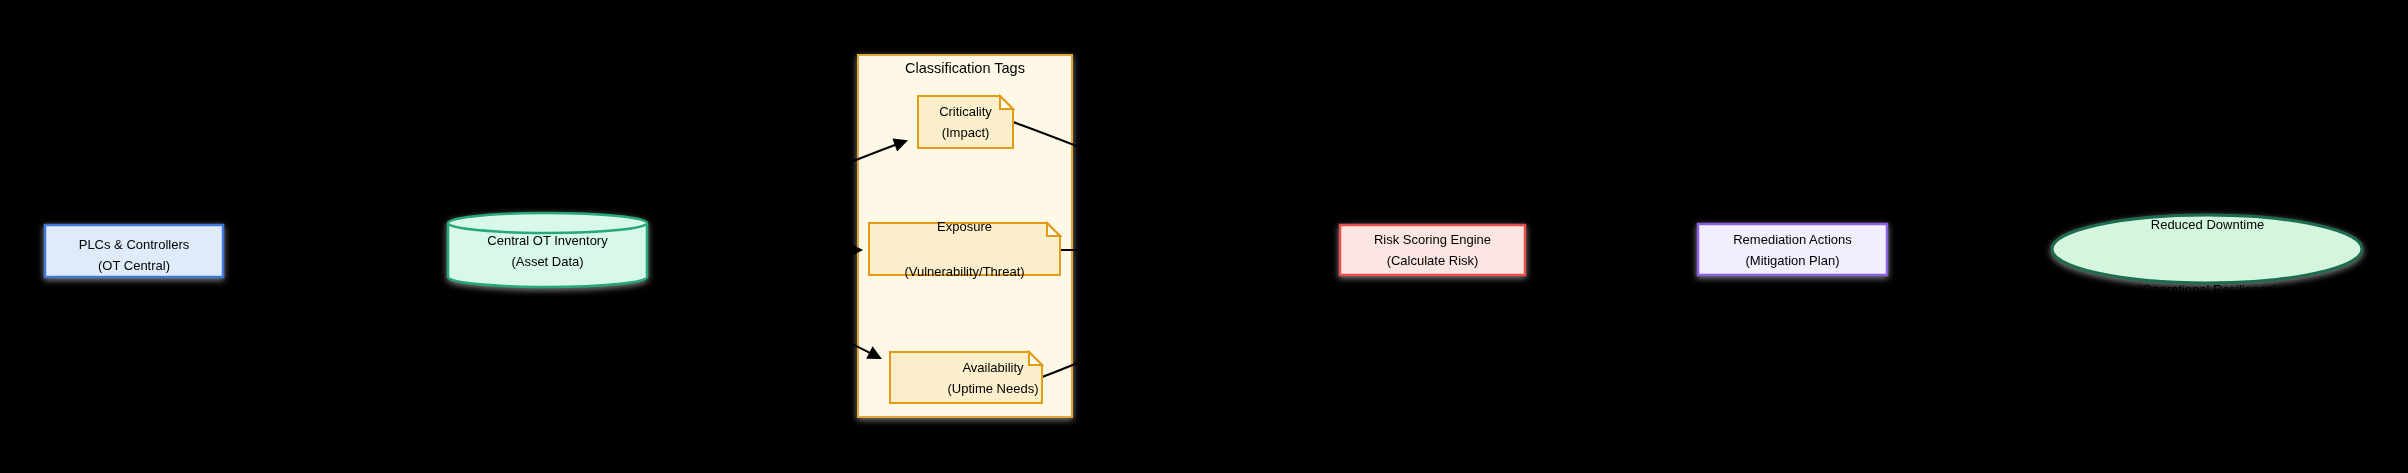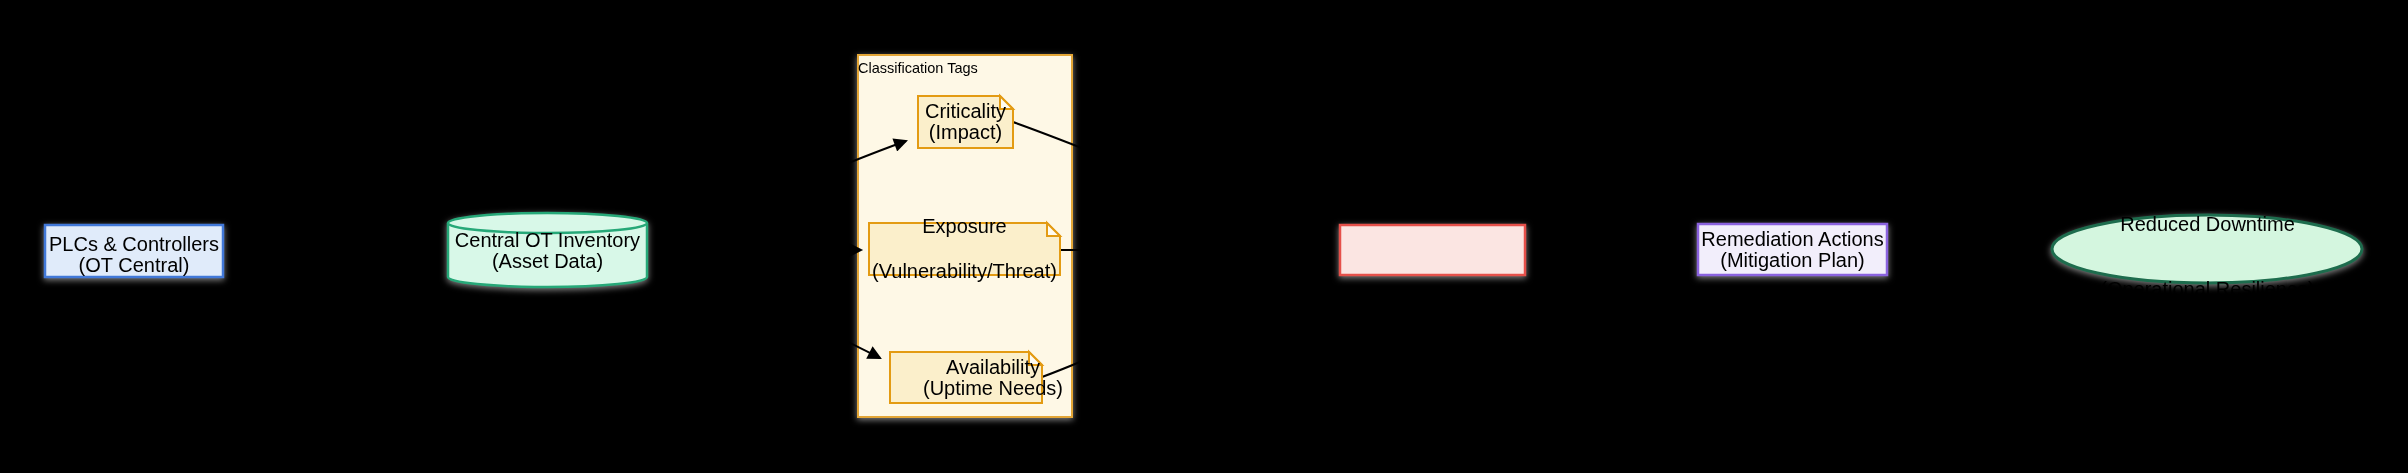--- a/index.html
+++ b/index.html
@@ -10,27 +10,27 @@
     font-family:"Liberation Sans", sans-serif;
     overflow:hidden;
   }
   #shapes { position:absolute; left:0; top:0; }
   .label {
     position:absolute;
     display:flex; flex-direction:column;
     justify-content:center; align-items:center;
     text-align:center;
     color:#000;
-    font-size:20px; line-height:21px;
+    font-size:13px; line-height:21px;
     pointer-events:none;
     white-space:nowrap;
   }
   .subgraph-title {
     position:absolute;
-    display:flex; align-items:center;
+    display:flex; justify-content:center; align-items:center;
     text-align:center;
     color:#000;
     font-size:14.5px; line-height:18px;
     pointer-events:none;
     white-space:nowrap;
   }
   .shadowed { filter: drop-shadow(0px 2px 3px rgba(150,150,150,0.85)); }
 </style>
 </head>
 <body>
@@ -109,20 +109,24 @@
   <div class="label" style="left:869px; top:223px; width:191px; height:52px;gap:24px;">
     <span>Exposure</span>
     <span>(Vulnerability/Threat)</span>
   </div>
 
   <div class="label" style="left:890px; top:352px; width:152px; height:51px;padding-left:27px;">
     <span>Availability</span>
     <span>(Uptime Needs)</span>
   </div>
 
+  <div class="label" style="left:1340px; top:225px; width:185px; height:50px;">
+    <span>Risk Scoring Engine</span>
+    <span>(Calculate Risk)</span>
+  </div>
 
   <div class="label" style="left:1698px; top:224px; width:189px; height:51px;">
     <span>Remediation Actions</span>
     <span>(Mitigation Plan)</span>
   </div>
 
   <div class="label" style="left:2053px; top:215px; width:309px; height:83px;gap:44px;">
     <span>Reduced Downtime</span>
     <span>(Operational Resilience)</span>
   </div>

